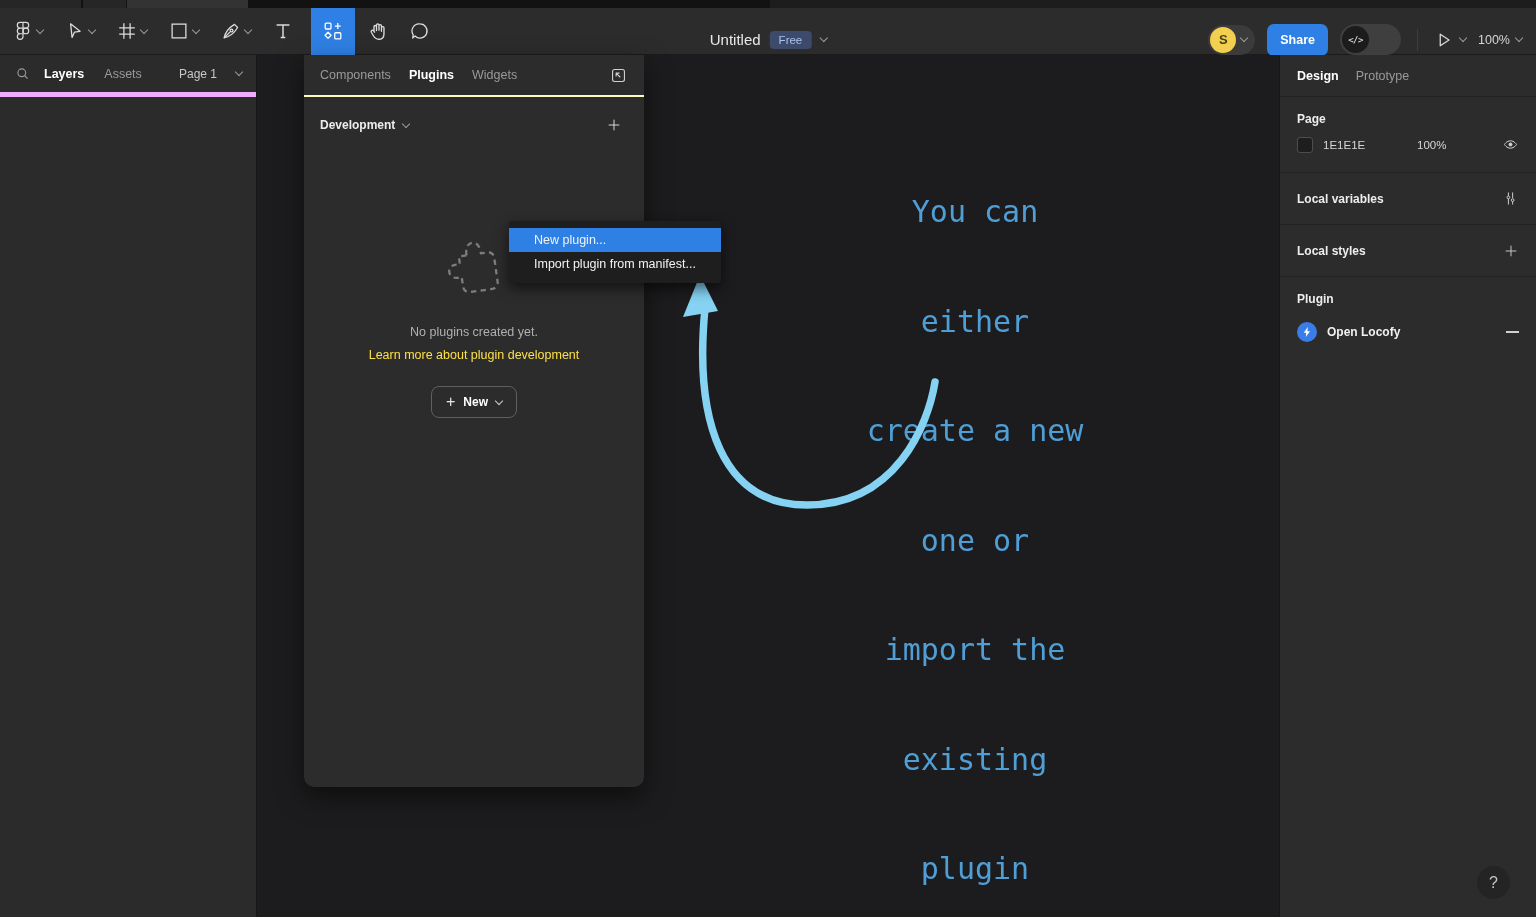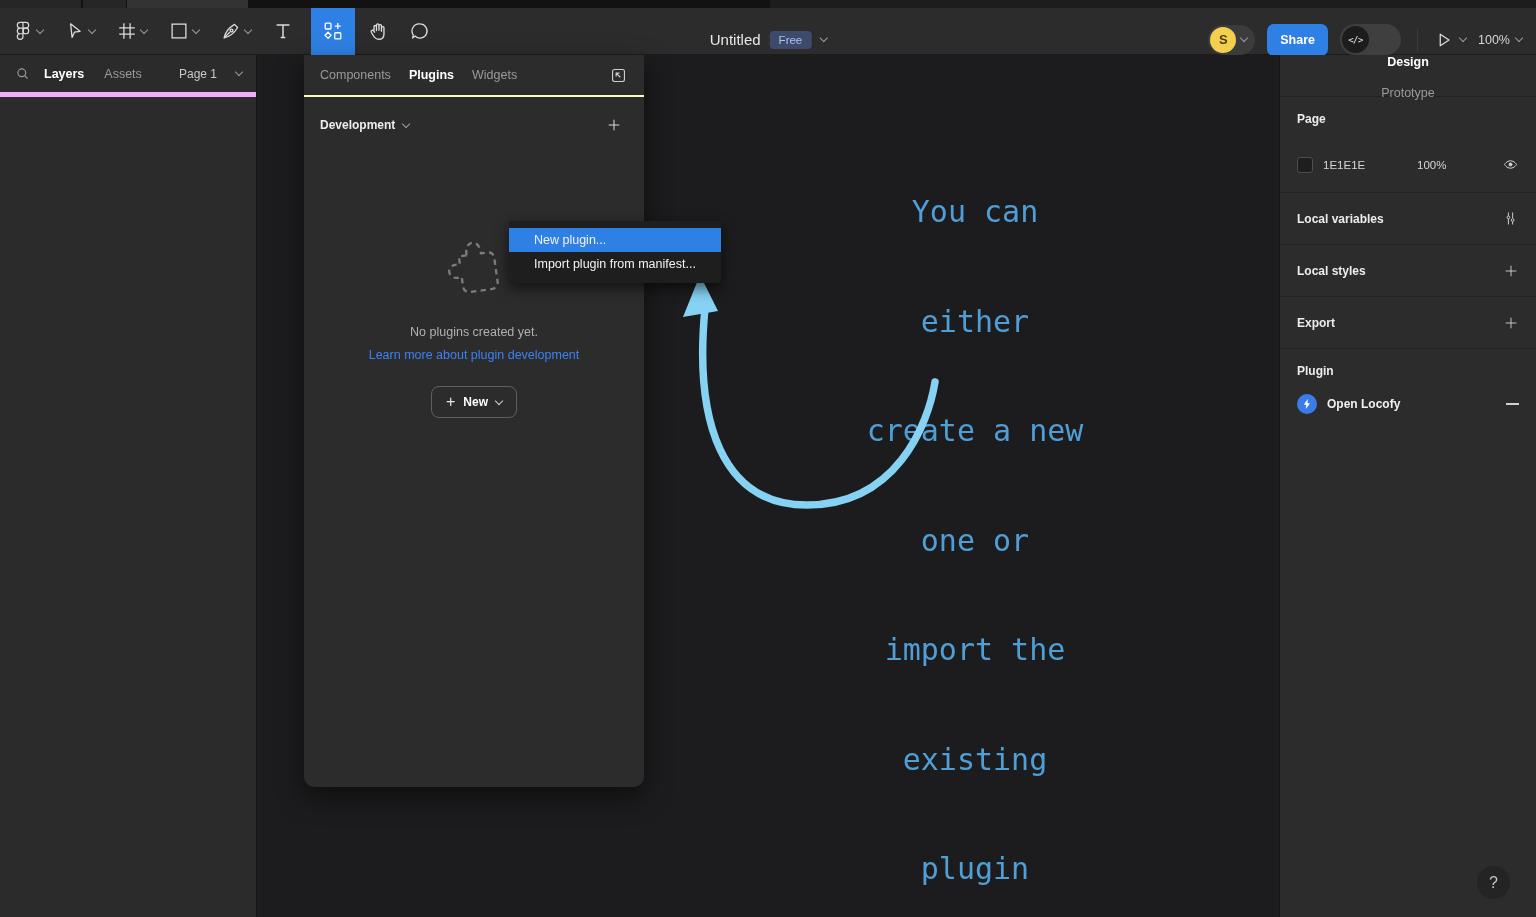--- a/index.html
+++ b/index.html
@@ -53,26 +53,26 @@
   
   .canvas { position:absolute; left:257px; top:55px; width:1022px; height:862px; background:#1c1c1e; }
   .annotation { position:absolute; left:558px; top:66px; width:320px; text-align:center;
                 font-family:"DejaVu Sans Mono", monospace; font-size:30px; line-height:36.5px;
                 color:#4f9fd6; white-space:pre; }
   .arrow-svg { position:absolute; left:393px; top:205px; pointer-events:none; }
 
   
   .right-sidebar { position:absolute; left:1279px; top:55px; width:257px; height:862px; background:#2c2c2c;
                    border-left:1px solid #161616; }
-  .rs-header { height:42px; display:flex; align-items:center; padding:0 17px; gap:17px; border-bottom:1px solid #222;flex-direction:column; }
+  .rs-header { height:42px; display:flex; align-items:center; padding:0 17px; gap:17px; border-bottom:1px solid #222; }
   .rs-tab.active { color:#fff; font-weight:700; font-size:12.5px; }
   .rs-tab.idle { color:#9a9a9a; font-size:12.5px; }
   .rs-section-pad { padding:15px 17px 19px 17px; border-bottom:1px solid #222; }
   .rs-label { color:#ededed; font-size:12px; font-weight:700; }
-  .page-color-row { display:flex; align-items:center; margin-top:30px; }
+  .page-color-row { display:flex; align-items:center; margin-top:10px; }
   .swatch { width:16px; height:16px; border-radius:3px; background:#1e1e1e; border:1px solid #4d4d4d; }
   .hex { color:#d6d6d6; font-size:11.5px; margin-left:10px; width:62px; }
   .opacity { color:#d6d6d6; font-size:11.5px; margin-left:32px; }
   .row-right { margin-left:auto; display:flex; align-items:center; }
   .rs-row { height:52px; display:flex; align-items:center; padding:0 17px; border-bottom:1px solid #222; }
   .plugin-section { padding:15px 17px; }
   .plugin-row { display:flex; align-items:center; margin-top:16px;text-align:right; }
   .locofy-icon { width:20px; height:20px; border-radius:50%; background:#3b7de8; display:flex;
                  align-items:center; justify-content:center; }
   .plugin-name { color:#f0f0f0; font-size:12px; font-weight:600; margin-left:10px; }
@@ -91,21 +91,21 @@
   .search-box { margin:16px 16px 0 16px; height:38px; background:#383838; border-radius:8px;
                 display:flex; align-items:center; padding:0 12px; gap:10px; }
   .search-input { background:transparent; border:none; outline:none; color:#e0e0e0; font-size:13px; flex:1; }
   .search-input::placeholder { color:#8f8f8f; }
   .dev-row { margin-top:20px; padding:0 22px 0 16px; display:flex; align-items:center; }
   .dev-title { color:#ededed; font-size:12px; font-weight:700; display:flex; align-items:center; gap:8px; }
   .empty-state { position:absolute; left:0; top:180px; width:100%; display:flex; flex-direction:column;
                  align-items:center; }
   .puzzle { transform:rotate(-8deg); }
   .empty-msg { margin-top:26px; color:#b0b0b0; font-size:12.5px; }
-  .learn-link { margin-top:9px; color:#3b82f6; font-size:12.5px; cursor:pointer; }
+  .learn-link { margin-top:9px; color:#fde047; font-size:12.5px; cursor:pointer; }
   .new-btn { margin-top:24px; height:32px; border:1px solid #5f5f5f; border-radius:8px; background:transparent;
              color:#fff; font-size:12px; font-weight:600; display:flex; align-items:center; gap:8px;
              padding:0 14px; cursor:pointer; }
   .plus-glyph { color:#e6e6e6; font-size:16px; font-weight:400; line-height:1; }
 
   
   .context-menu { position:absolute; left:509px; top:221px; width:212px; background:#1e1e1e;
                   border-radius:3px; padding:7px 0; box-shadow:0 5px 14px rgba(0,0,0,0.6); z-index:40; }
   .menu-item { height:24px; line-height:24px; padding:0 25px; font-size:12.5px; color:#f2f2f2;
                white-space:nowrap; cursor:default; }
@@ -310,28 +310,20 @@
 
   <div class="rs-row">
     <span class="rs-label">Local styles</span>
     <span class="row-right">
       <svg width="16" height="16" viewBox="0 0 24 24" fill="none" stroke="#cfcfcf" stroke-width="1.4">
         <path d="M12 4v16M4 12h16"></path>
       </svg>
     </span>
   </div>
 
-  <div class="rs-row">
-    <span class="rs-label">Export</span>
-    <span class="row-right">
-      <svg width="16" height="16" viewBox="0 0 24 24" fill="none" stroke="#cfcfcf" stroke-width="1.4">
-        <path d="M12 4v16M4 12h16"></path>
-      </svg>
-    </span>
-  </div>
 
   <div class="plugin-section">
     <div class="rs-label">Plugin</div>
     <div class="plugin-row">
       <span class="locofy-icon">
         <svg width="12" height="12" viewBox="0 0 24 24" fill="#ffffff">
           <path d="M13.5 2L5.5 13.5h5L9.5 22l8.5-11.5h-5z"></path>
         </svg>
       </span>
       <span class="plugin-name">Open Locofy</span>

